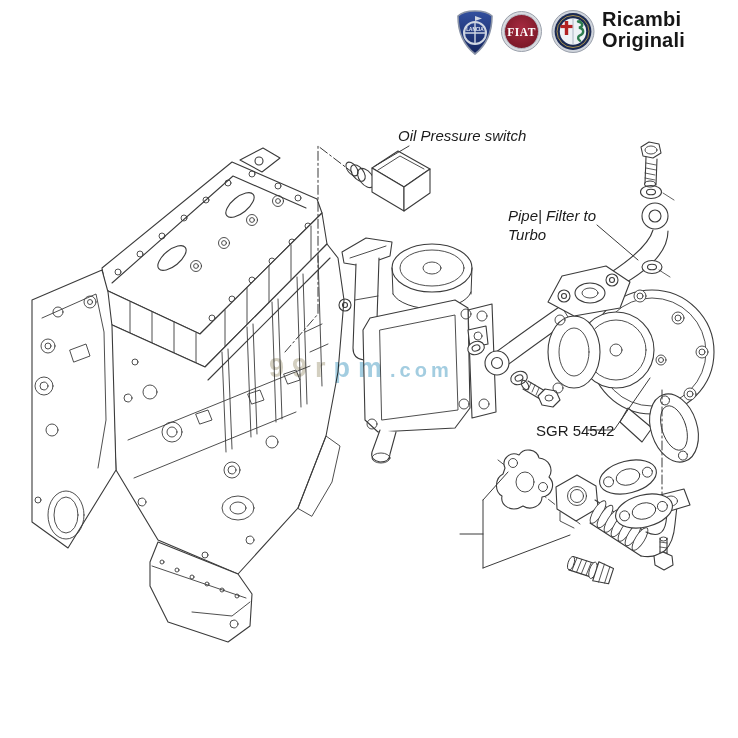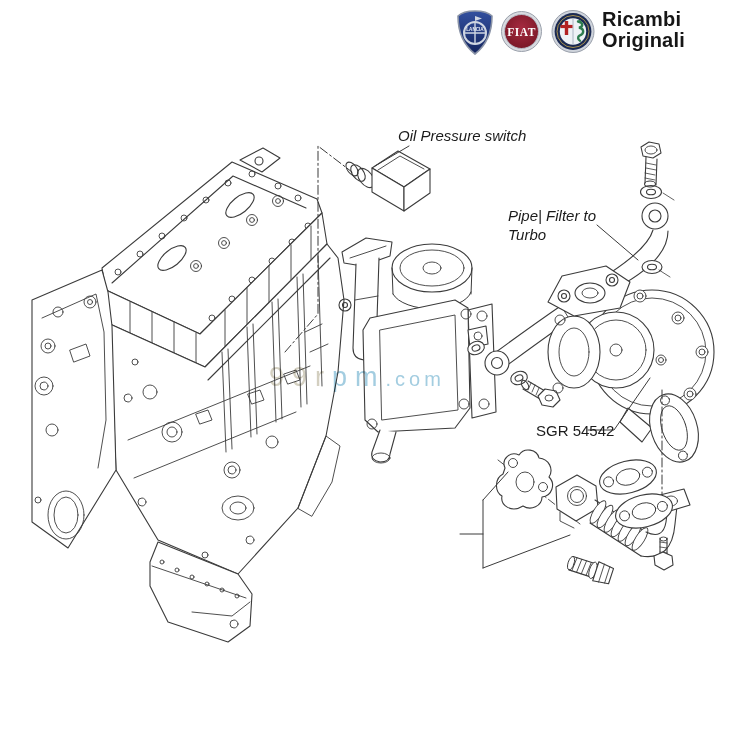--- a/index.html
+++ b/index.html
@@ -5,22 +5,22 @@
   html,body{margin:0;padding:0;background:#fff;}
   .page{position:relative;width:738px;height:726px;background:#ffffff;overflow:hidden;
         font-family:"Liberation Sans",sans-serif;}
   .logo{position:absolute;}
   .brand{position:absolute;left:602px;top:9px;font-weight:bold;font-size:20px;line-height:20.5px;
          color:#161616;white-space:pre-line;letter-spacing:0.2px;}
   .diagram-svg{position:absolute;left:0;top:0;}
   .label{position:absolute;font-style:italic;font-size:15px;line-height:19px;color:#1b1b1b;
          white-space:pre-line;}
   .label.regular{font-style:normal;}
-  .wm{position:absolute;left:269px;top:362px;opacity:.82;mix-blend-mode:multiply;
-      font-weight:normal;white-space:nowrap;}
+  .wm{position:absolute;left:269px;top:353px;opacity:.82;mix-blend-mode:multiply;
+      font-weight:bold;white-space:nowrap;}
   .wm .a{font-size:27px;letter-spacing:8px;color:#c9c4b2;}
   .wm .b{font-size:27px;letter-spacing:8px;color:#8fc2da;}
   .wm .c{font-size:20px;letter-spacing:4px;color:#8fc2da;}
 </style>
 </head>
 <body>
 
 <div class="page">
 
   <div>

